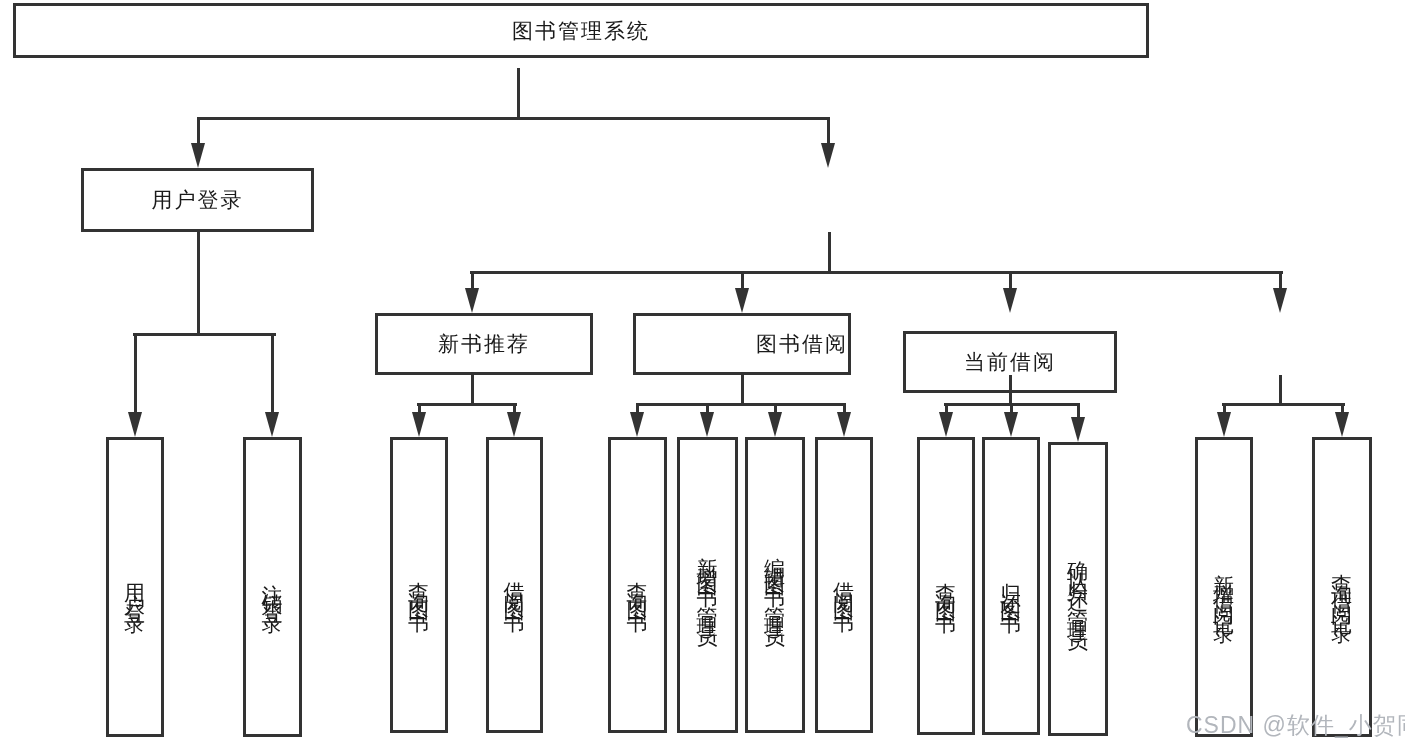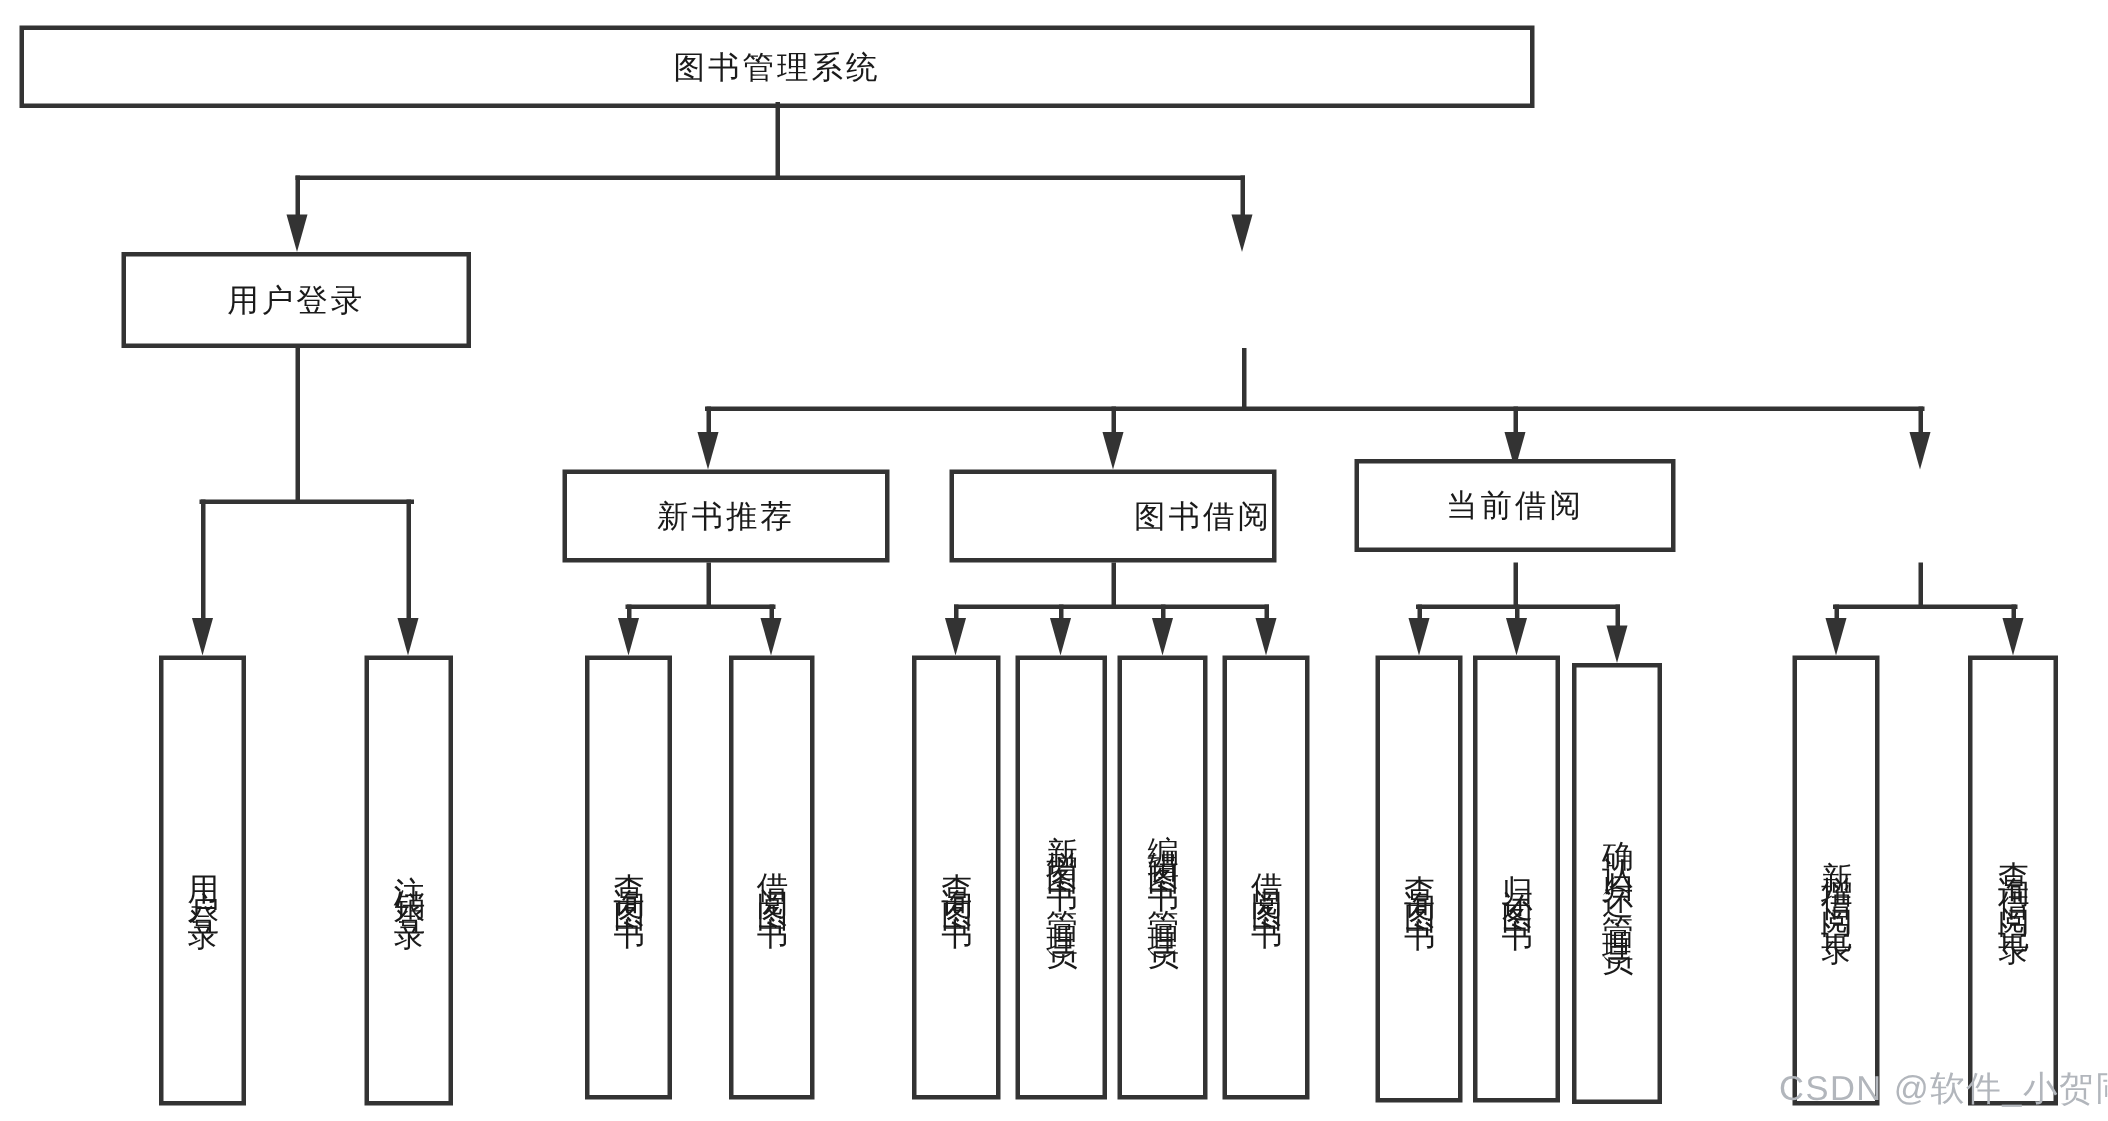--- a/index.html
+++ b/index.html
@@ -32,21 +32,21 @@
   .watermark{
     position:absolute;left:1186px;top:710px;font-size:23px;
     color:var(--wm);letter-spacing:1px;white-space:nowrap;z-index:5;
   }
 </style>
 </head>
 <body>
 
 <div class="canvas">
 
-  <div class="box" style="left:13px;top:17px;width:1010px;height:55px;">
+  <div class="box" style="left:13px;top:3px;width:1136px;height:55px;">
     <span>图书管理系统</span>
   </div>
 
   <div class="vline" style="left:517px;top:68px;width:3px;height:52px;"></div>
   <div class="hline" style="left:197px;top:117px;width:633px;height:3px;"></div>
   <div class="vline" style="left:197px;top:117px;width:3px;height:28px;"></div>
   <div class="arrow" style="left:191px;top:143px;"></div>
   <div class="vline" style="left:827px;top:117px;width:3px;height:28px;"></div>
   <div class="arrow" style="left:821px;top:143px;"></div>
 
@@ -78,21 +78,21 @@
   <div class="arrow" style="left:1003px;top:288px;"></div>
   <div class="vline" style="left:1279px;top:271px;width:3px;height:19px;"></div>
   <div class="arrow" style="left:1273px;top:288px;"></div>
 
   <div class="box" style="left:375px;top:313px;width:218px;height:62px;">
     <span>新书推荐</span>
   </div>
   <div class="box" style="left:633px;top:313px;width:218px;height:62px;justify-content:flex-end;">
     <span>图书借阅</span>
   </div>
-  <div class="box" style="left:903px;top:306px;width:214px;height:62px;">
+  <div class="box" style="left:903px;top:331px;width:214px;height:62px;">
     <span>当前借阅</span>
   </div>
 
   <div class="vline" style="left:471px;top:375px;width:3px;height:31px;"></div>
   <div class="hline" style="left:417px;top:403px;width:100px;height:3px;"></div>
   <div class="vline" style="left:418px;top:403px;width:3px;height:11px;"></div>
   <div class="arrow" style="left:412px;top:412px;"></div>
   <div class="vline" style="left:513px;top:403px;width:3px;height:11px;"></div>
   <div class="arrow" style="left:507px;top:412px;"></div>
   <div class="vbox" style="left:390px;top:437px;width:58px;height:296px;">

